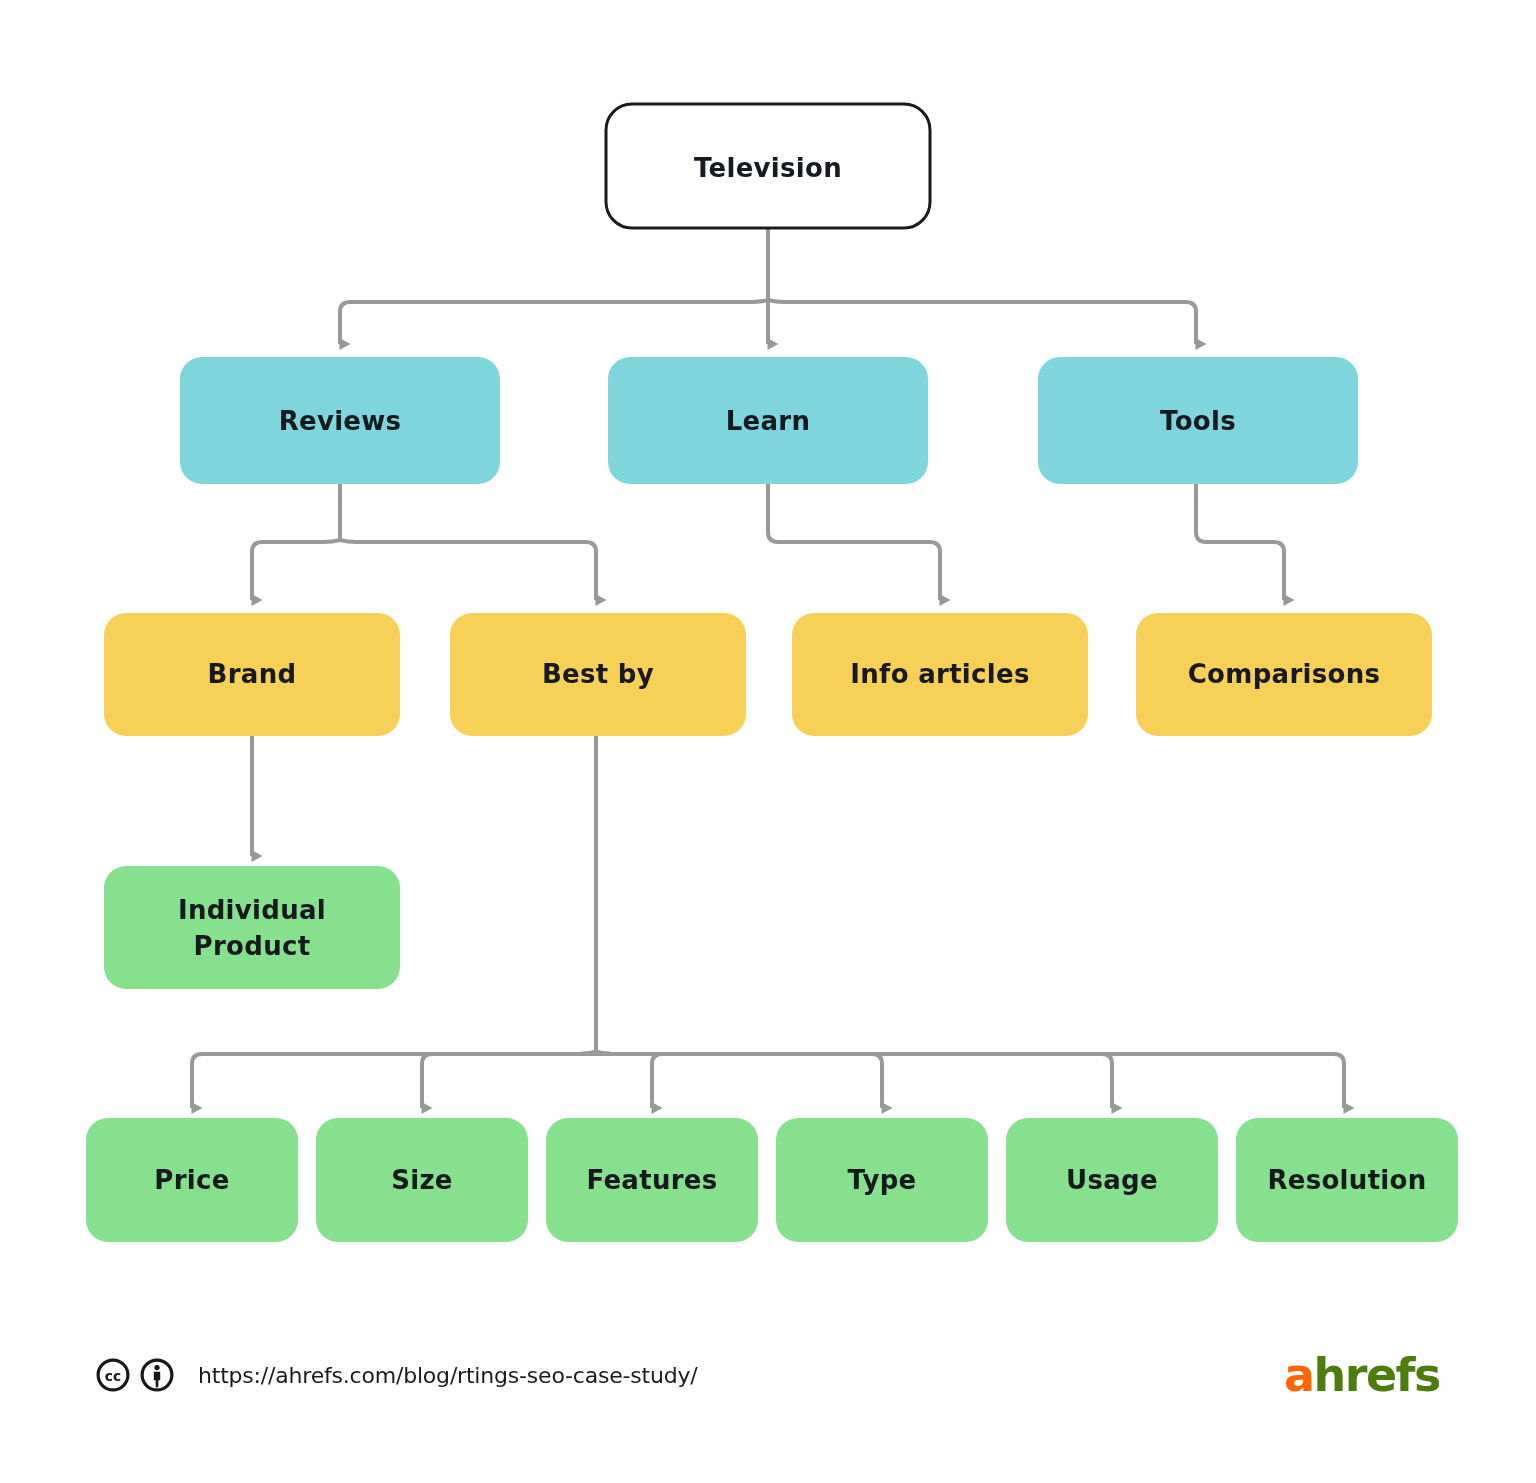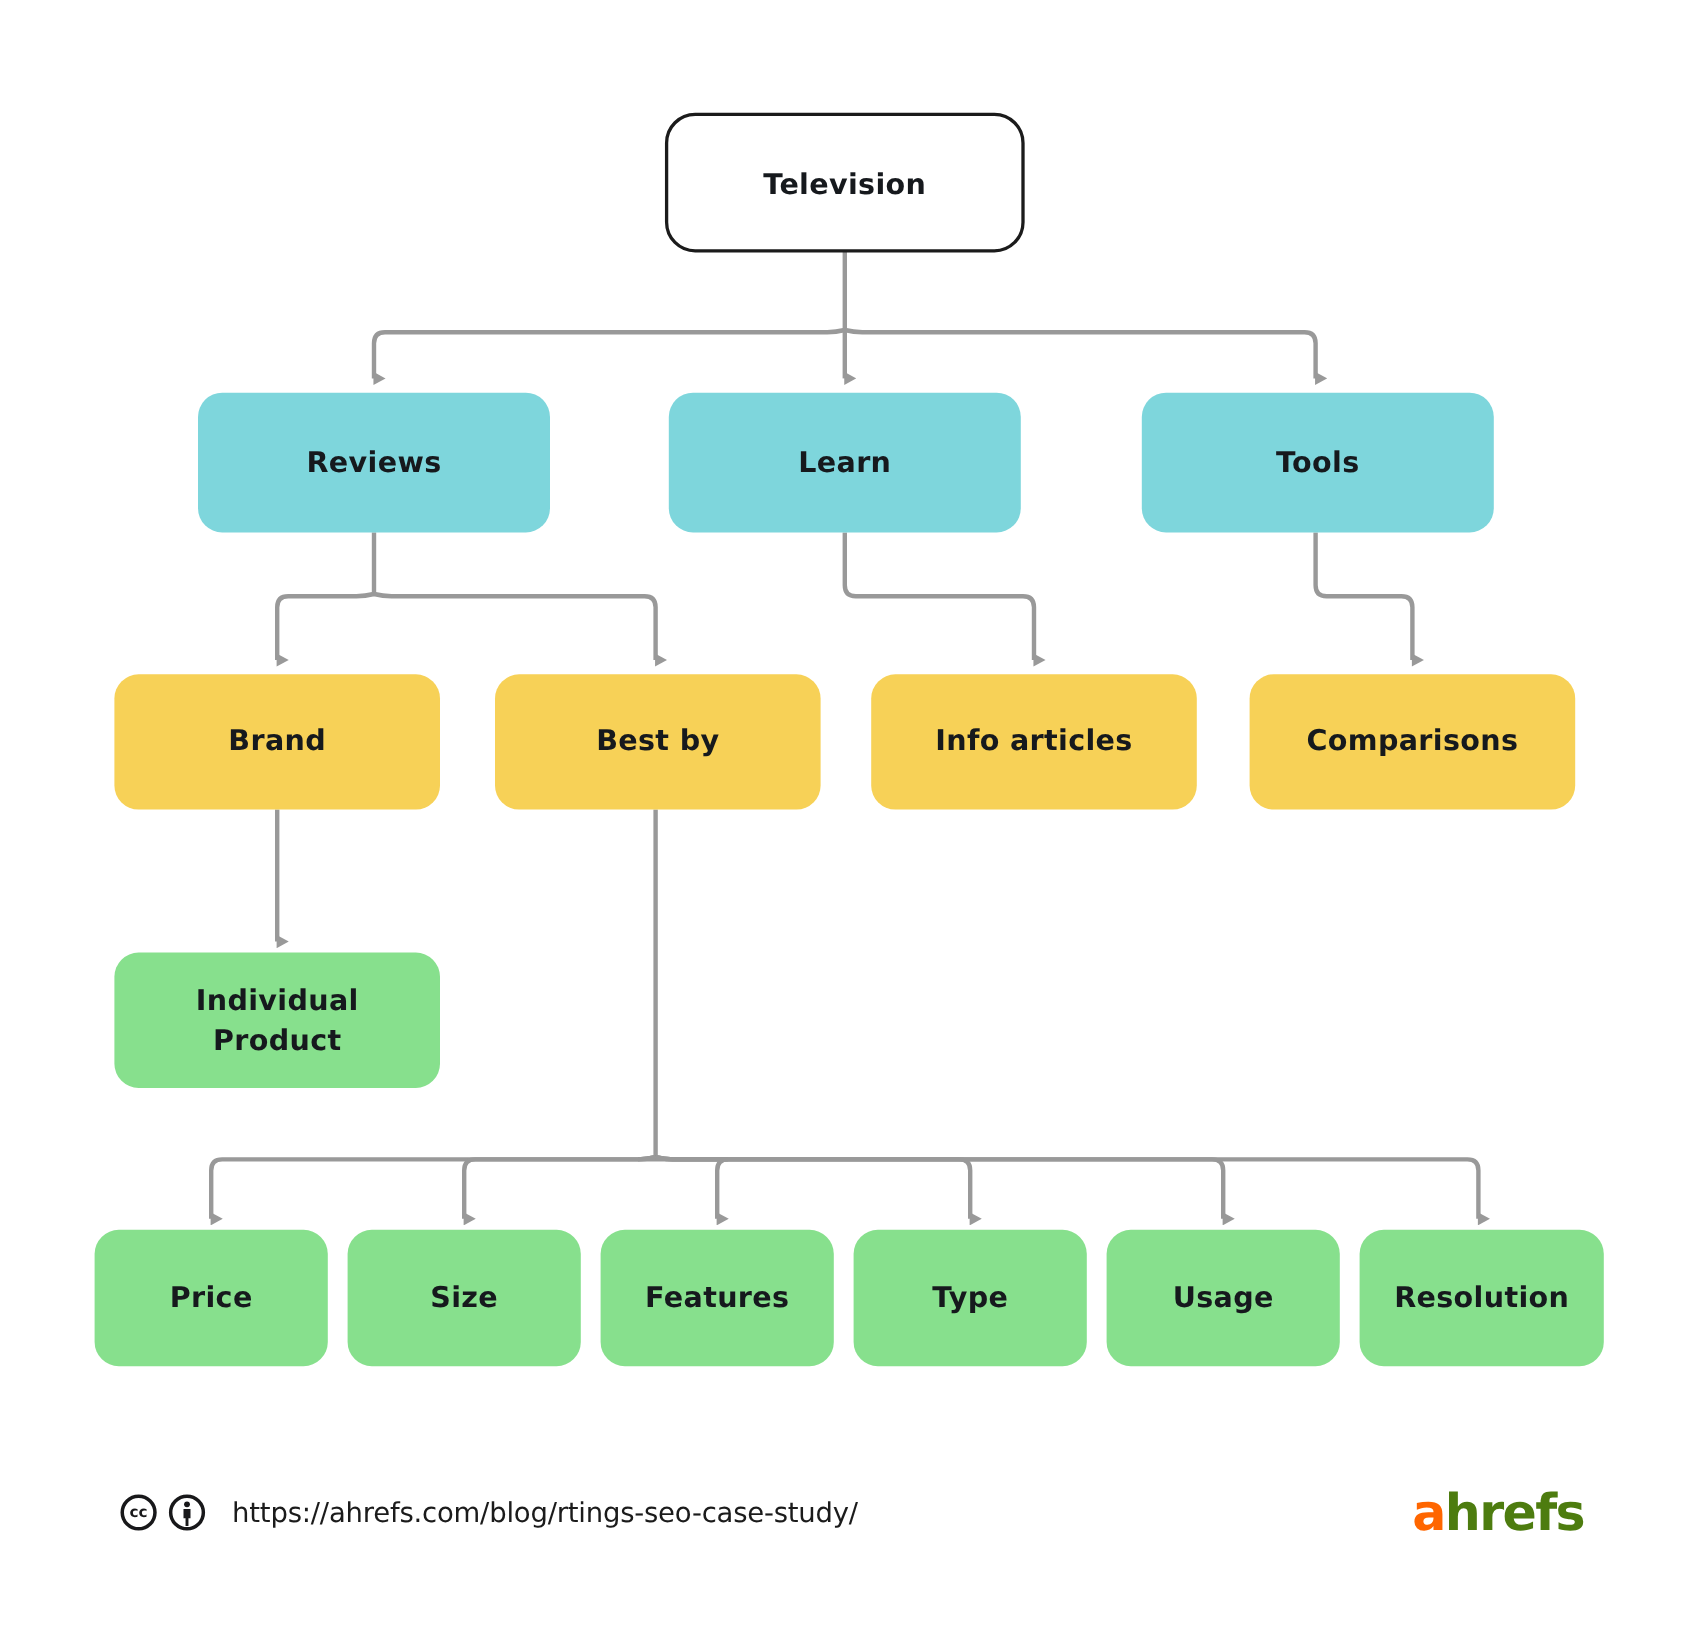--- a/index.html
+++ b/index.html
@@ -24,38 +24,38 @@
     font-family: "DejaVu Sans", sans-serif;
     font-weight: bold;
     font-size: 26px;
     fill: #16191d;
     text-anchor: middle;
     dominant-baseline: middle;
     letter-spacing: 0.3px;
   }
   .footer {
     position: absolute;
-    left: 13px;
+    left: 0;
     right: 0;
     top: 1330px;
     height: 90px;
     display: flex;
     align-items: center;
     padding: 0 96px;
     box-sizing: border-box;
   }
   .cc-icons {
     display: flex;
     align-items: center;
     gap: 10px;
     margin-right: 24px;
   }
   .footer-url {
     font-family: "DejaVu Sans", sans-serif;
-    font-size: 25px;
+    font-size: 22px;
     color: #1b1b1b;
     letter-spacing: -0.2px;
     white-space: nowrap;
   }
   .brand {
     margin-left: auto;
     font-family: "DejaVu Sans", sans-serif;
     font-weight: bold;
     font-size: 46px;
     letter-spacing: -1.5px;

